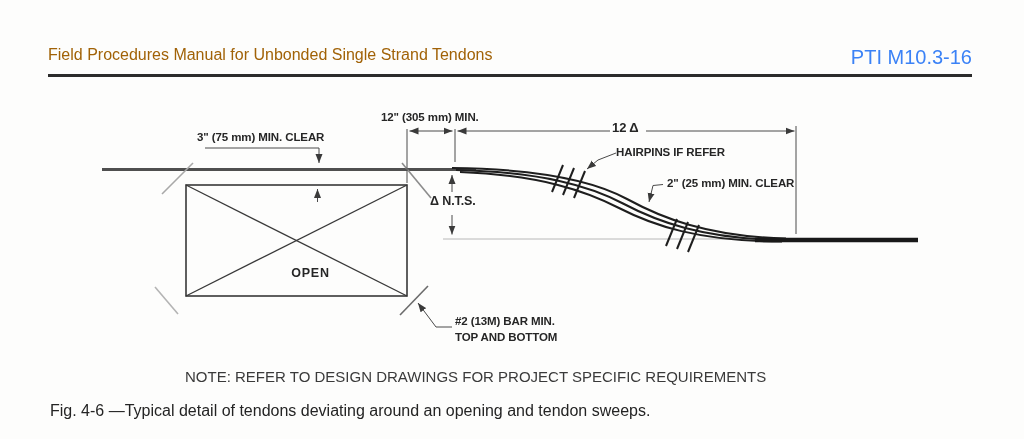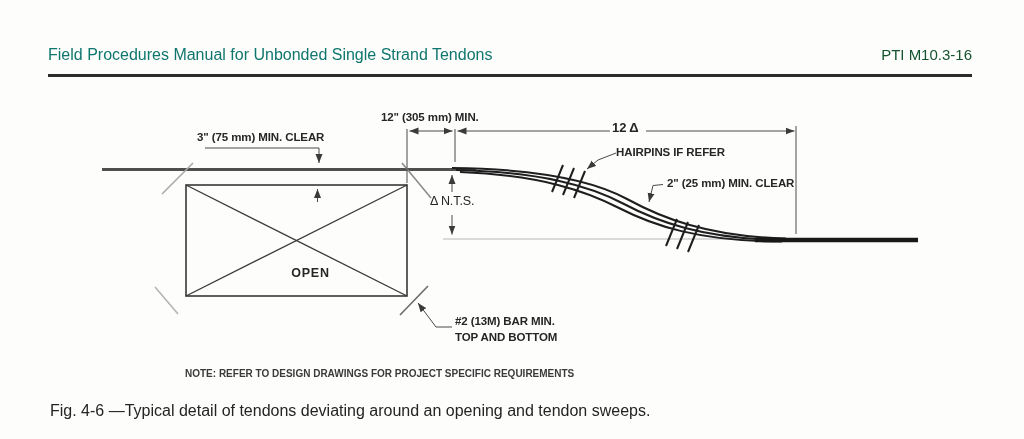--- a/index.html
+++ b/index.html
@@ -1,36 +1,36 @@
 <!DOCTYPE html>
 <html><head>
 <meta charset="utf-8">
 <style>
   html,body{margin:0;padding:0;background:#e9e9e9;}
   .page{
     position:relative;width:1024px;height:439px;background:#fdfdfc;
     font-family:"Liberation Sans",sans-serif;color:#222;overflow:hidden;
   }
   .abs{position:absolute;}
-  .hdr-title{left:48px;top:46px;font-size:16px;color:#0f766e;}
-  .hdr-code{right:52px;top:46px;font-size:15px;color:#14532d;}
+  .hdr-title{left:48px;top:46px;font-size:16px;color:#a16207;}
+  .hdr-code{right:52px;top:46px;font-size:20px;color:#3b82f6;}
   .hdr-rule{left:48px;top:74px;width:924px;height:3px;background:#2b2b2b;}
   .dwg-label{
     font-size:11.5px;font-weight:600;color:#262626;letter-spacing:-0.1px;
     white-space:nowrap;line-height:15px;
   }
   .lbl-clear3{left:197px;top:130px;}
   .lbl-dim12{left:381px;top:110px;}
   .lbl-dim12d{left:612px;top:120px;font-size:13px;font-weight:700;}
   .lbl-hairpins{left:616px;top:145px;}
   .lbl-clear2{left:667px;top:176px;}
-  .lbl-dnts{left:430px;top:194px;font-size:12.5px;font-weight:400;}
+  .lbl-dnts{left:430px;top:194px;font-size:12.5px;font-weight:700;}
   .lbl-open{left:186px;top:266px;width:249px;text-align:center;font-size:12.5px;letter-spacing:0.8px;}
   .lbl-bar{left:455px;top:313px;line-height:16px;}
-  .note{left:185px;top:368px;font-size:10px;font-weight:700;color:#3a3a3a;white-space:nowrap;}
+  .note{left:185px;top:368px;font-size:15px;font-weight:400;color:#3a3a3a;white-space:nowrap;}
   .caption{left:50px;top:402px;font-size:16px;color:#242424;white-space:nowrap;}
   svg{position:absolute;left:0;top:0;}
 </style>
 </head>
 <body>
 
 <div class="page">
 
   <div class="abs hdr-title">Field Procedures Manual for Unbonded Single Strand Tendons</div>
   <div class="abs hdr-code">PTI M10.3-16</div>

